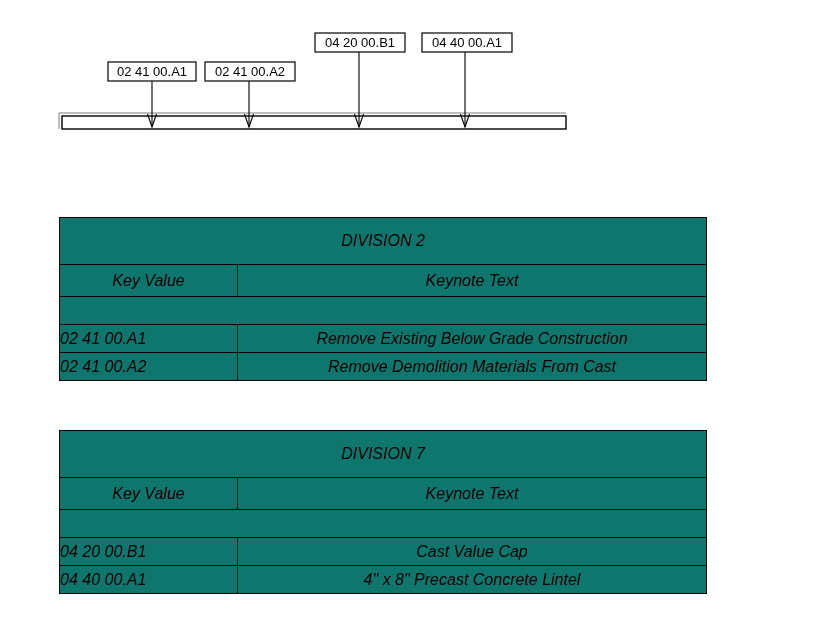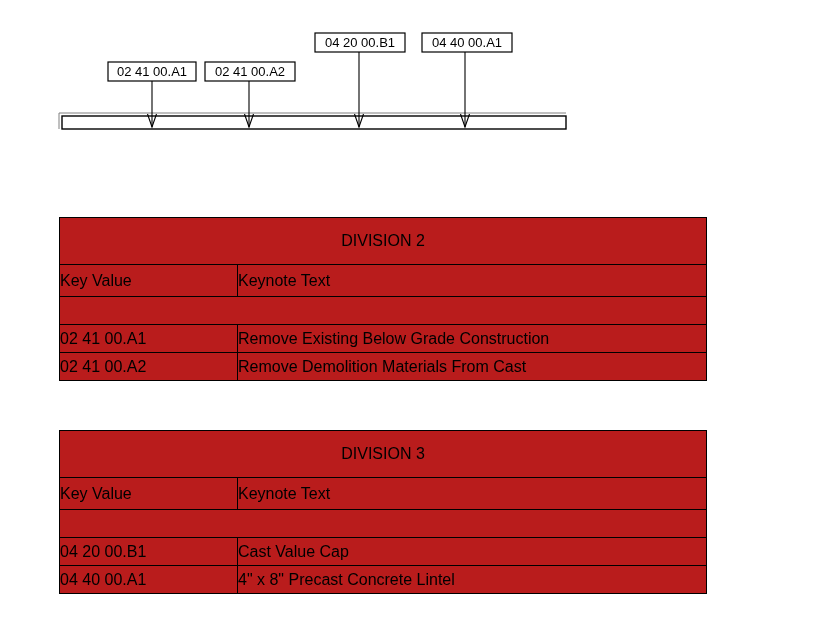--- a/index.html
+++ b/index.html
@@ -33,53 +33,55 @@
     font-size: 13px;
     fill: #000000;
     letter-spacing: 0px;
   }
 
   
   .keynote-table {
     position: absolute;
     border-collapse: collapse;
     table-layout: fixed;
-    background: #b91c1c;
+    background: #0f766e;
+    font-style: italic;
   }
   .keynote-table td {
     border: 1px solid #000000;
     padding: 0;
     font-family: "Liberation Sans", sans-serif;
     font-size: 16px;
     color: #000000;
     vertical-align: middle;
     white-space: nowrap;
   }
   .kt-title {
     height: 46px;
     text-align: center;
     font-size: 17px;
   }
   .kt-header {
     height: 31px;
+    text-align: center;
     font-size: 16px;
   }
   .kt-spacer {
     height: 27px;
   }
   .kt-row {
     height: 28px;
   }
   .kt-key {
     padding-left: 5px;
     text-align: left;
   }
   .kt-text {
     padding-left: 7px;
-    text-align: left;
+    text-align: center;
   }
   .col-key { width: 178px; }
   .col-text { width: 469px; }
 
   #table-division-2 { left: 59px; top: 217px; width: 648px; }
   #table-division-4 { left: 59px; top: 430px; width: 648px; }
 </style>
 </head>
 <body>
 
@@ -149,21 +151,21 @@
   </tbody>
 </table>
 
 <table class="keynote-table" id="table-division-4">
   <colgroup>
       <col class="col-key">
       <col class="col-text">
     </colgroup>
   <tbody>
     <tr>
-      <td class="kt-title" colspan="2">DIVISION 3</td>
+      <td class="kt-title" colspan="2">DIVISION 7</td>
     </tr>
     <tr>
       <td class="kt-header">Key Value</td>
       <td class="kt-header">Keynote Text</td>
     </tr>
     <tr>
       <td class="kt-spacer" colspan="2"></td>
     </tr>
     <tr class="kt-row">
       <td class="kt-key">04 20 00.B1</td>

